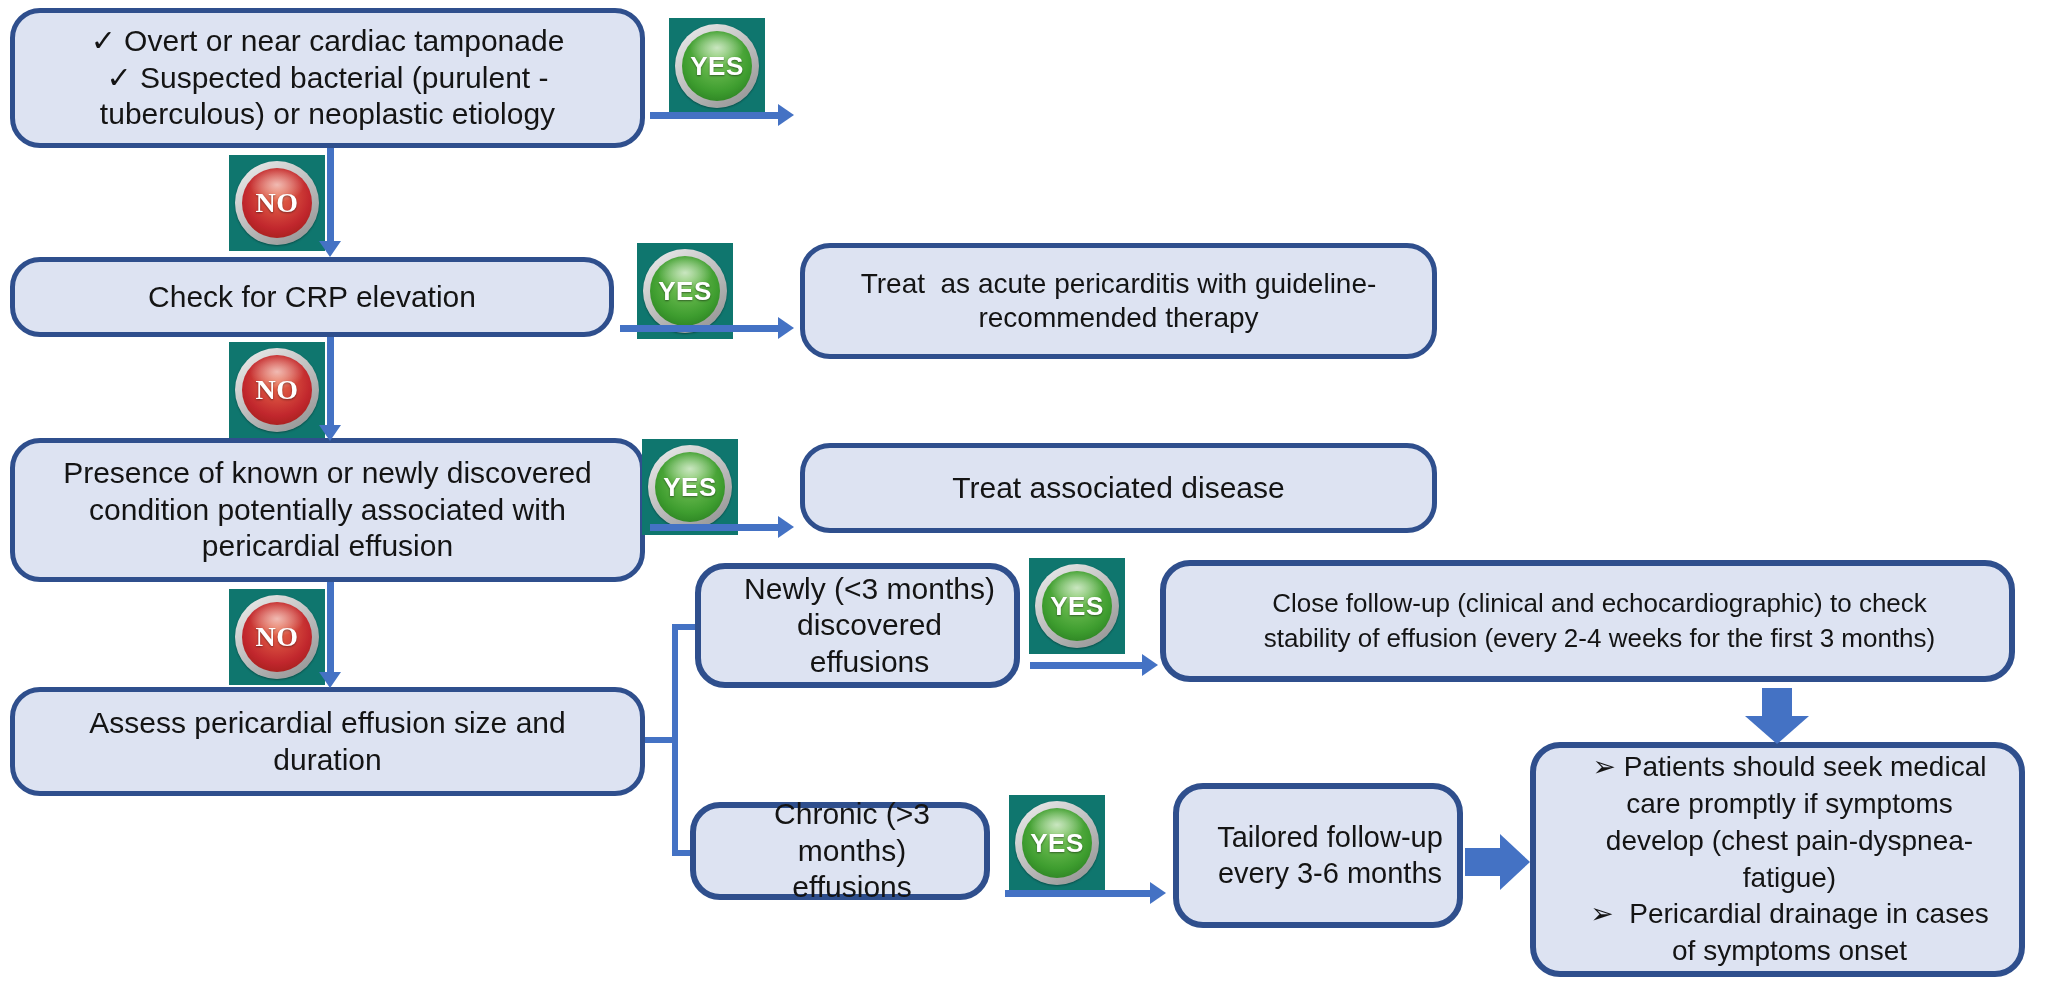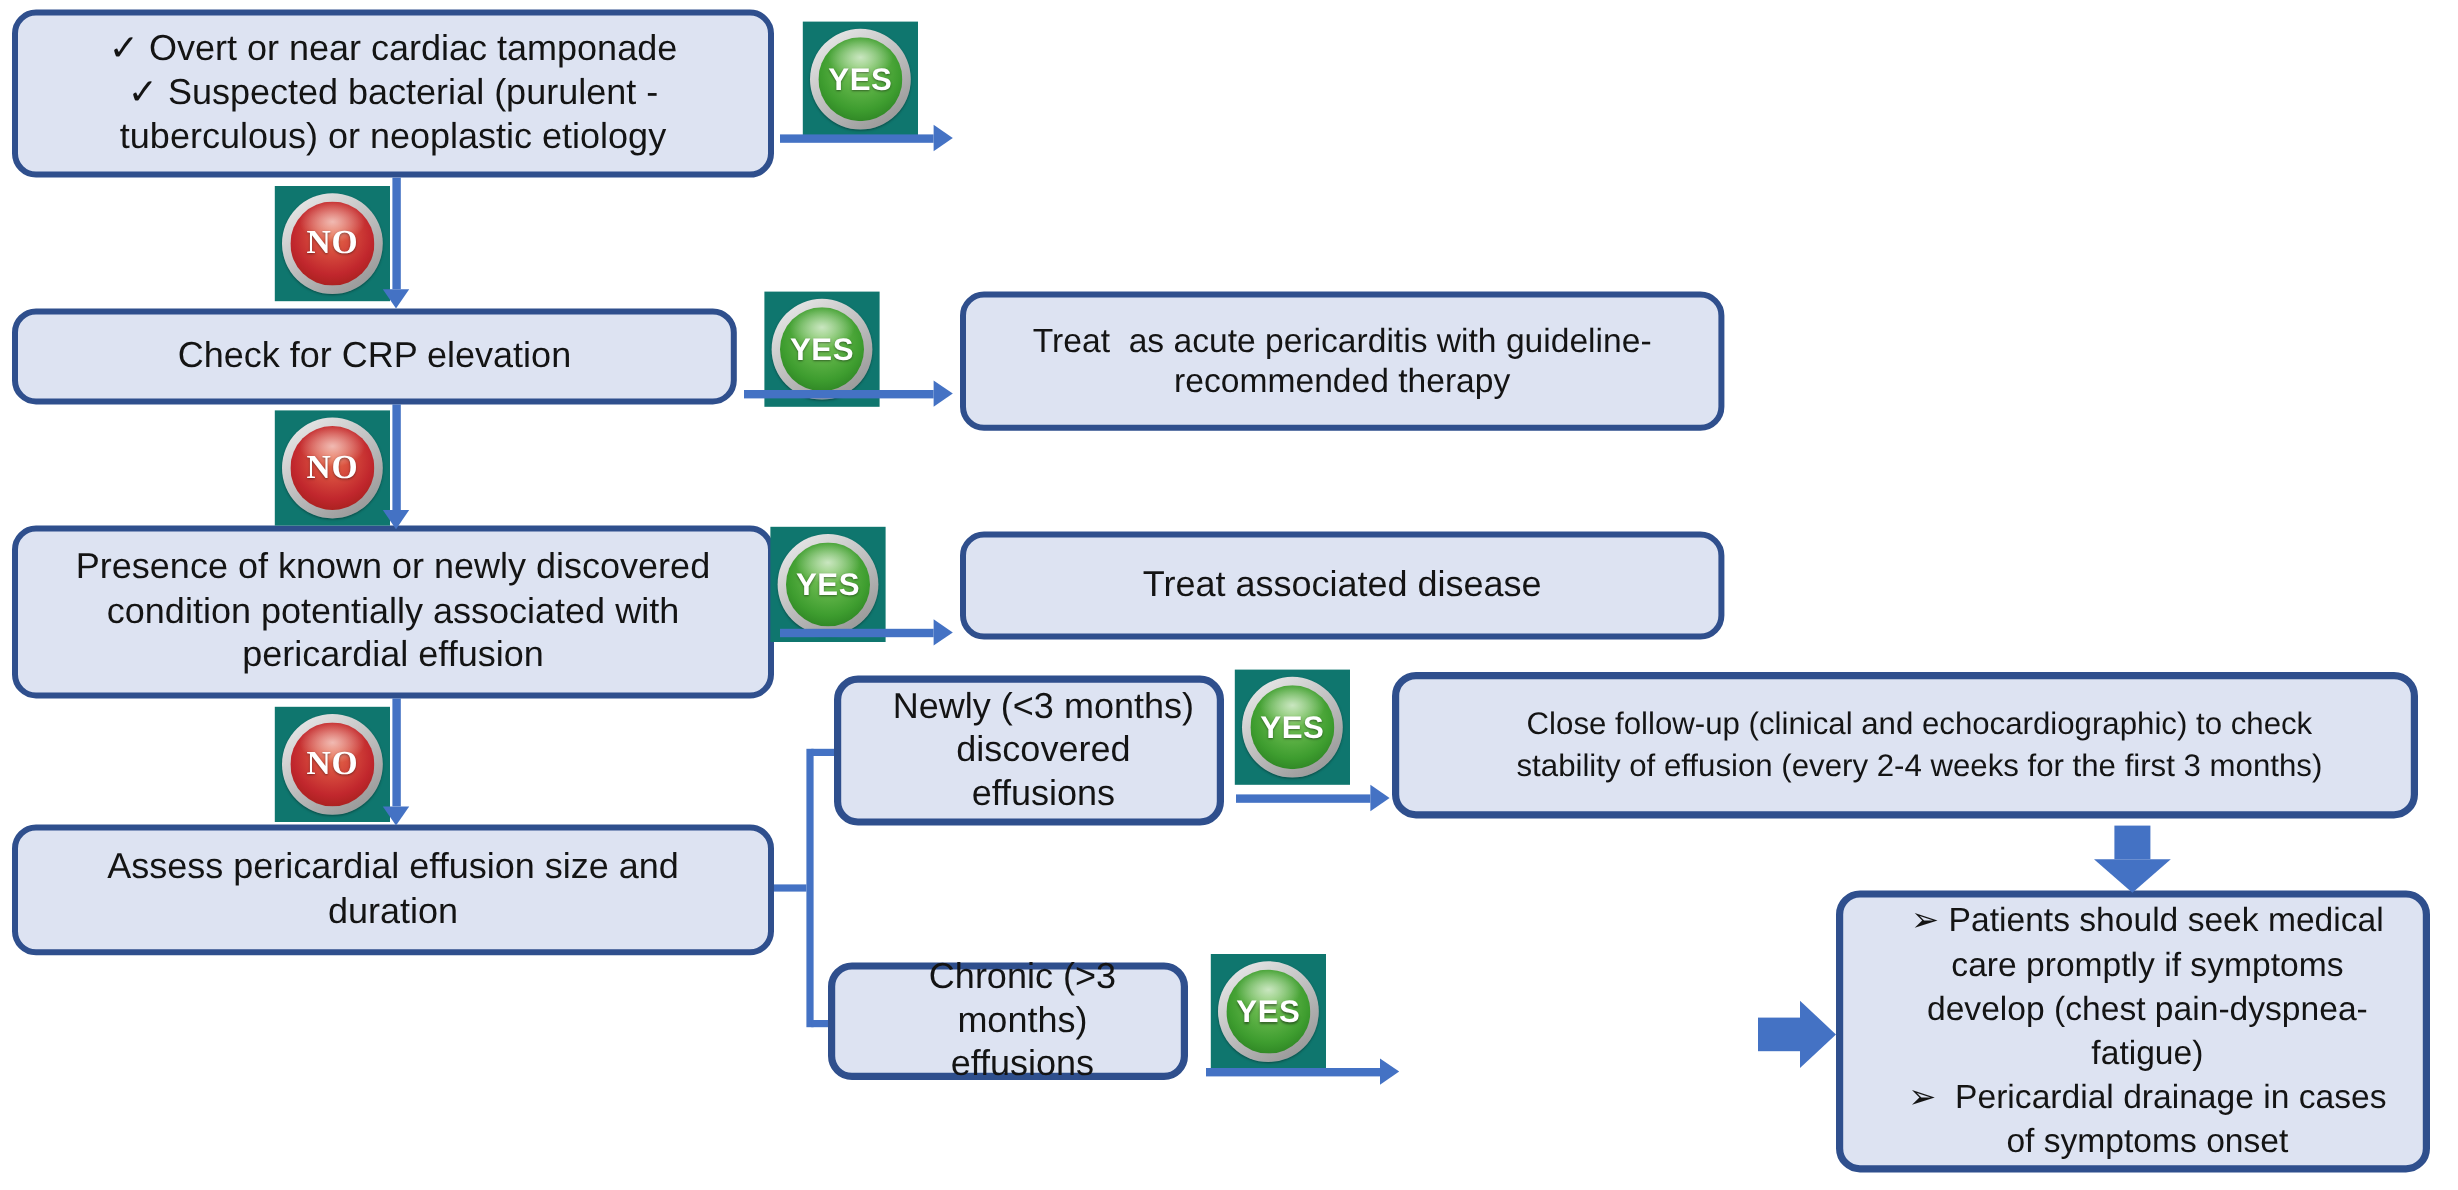--- a/index.html
+++ b/index.html
@@ -2,25 +2,25 @@
 <html><head>
 <meta charset="utf-8">
 <style>
   html,body{margin:0;padding:0;background:#ffffff;}
   #canvas{
     position:relative;width:2048px;height:992px;background:#ffffff;overflow:hidden;
     font-family:"Liberation Sans", sans-serif;color:#141414;
   }
   .node{
     position:absolute;display:flex;align-items:center;justify-content:center;
-    background:#dde3f2;border:5px solid #2f4f8d;border-radius:20px;
+    background:#dde3f2;border:5px solid #2f4f8d;border-radius:30px;
     box-sizing:border-box;
   }
   .node .txt{white-space:pre-wrap;text-align:center;font-size:30px;line-height:1.22;}
-  .thick{border-width:6px;border-radius:20px;padding-left:24px;}
+  .thick{border-width:6px;border-radius:30px;padding-left:24px;}
 
   
   #node-tamponade{left:10px;top:8px;width:635px;height:140px;}
   #node-crp{left:10px;top:257px;width:604px;height:80px;}
   #node-condition{left:10px;top:438px;width:635px;height:144px;}
   #node-assess{left:10px;top:687px;width:635px;height:109px;}
 
   
   #node-pericardiocentesis{left:800px;top:35px;width:637px;height:90px;}
   #node-acute{left:800px;top:243px;width:637px;height:116px;}
@@ -134,20 +134,24 @@
 effusions</span>
   </div>
   <div class="node thick" id="node-close">
     <span class="txt">Close follow-up (clinical and echocardiographic) to check
 stability of effusion (every 2-4 weeks for the first 3 months)</span>
   </div>
   <div class="node thick" id="node-chronic">
     <span class="txt">Chronic (&gt;3 months)
 effusions</span>
   </div>
+  <div class="node thick" id="node-tailored">
+    <span class="txt">Tailored follow-up
+every 3-6 months</span>
+  </div>
   <div class="node thick" id="node-advice">
     <span class="txt">➢ Patients should seek medical
 care promptly if symptoms
 develop (chest pain-dyspnea-
 fatigue)
 ➢  Pericardial drainage in cases
 of symptoms onset</span>
   </div>
 
   <div class="badge-wrap" id="no1">

